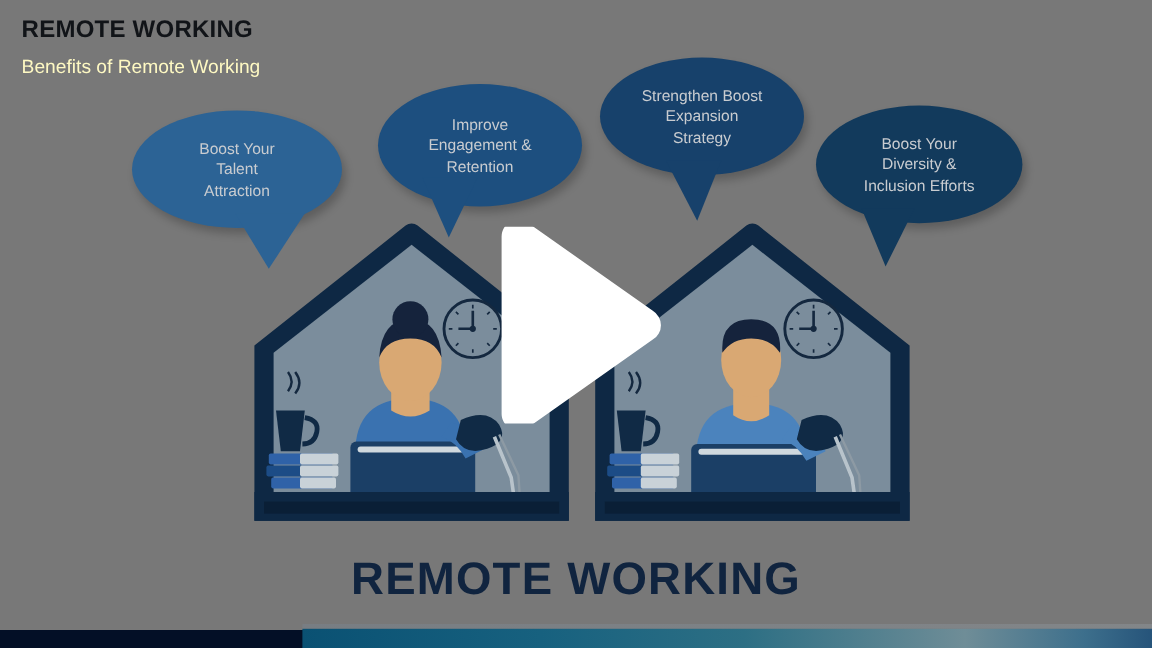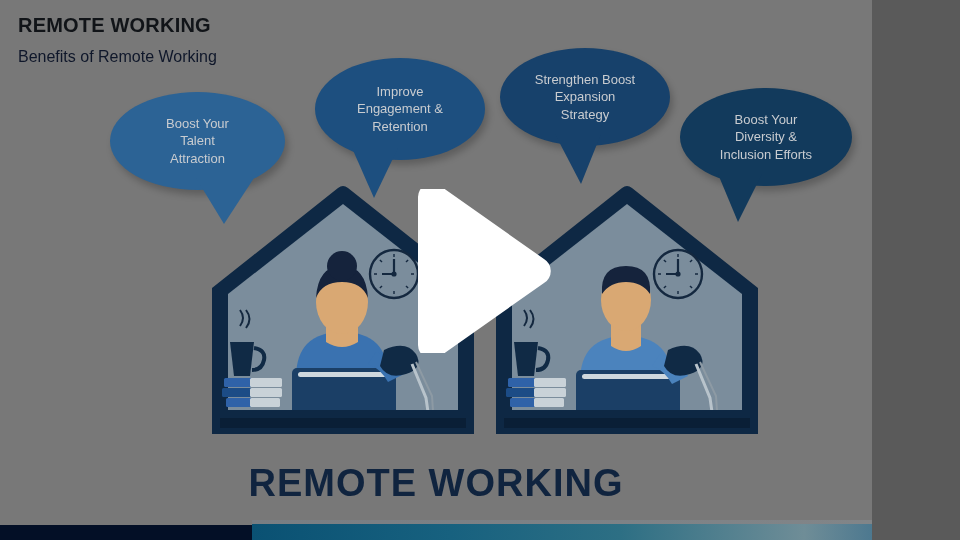--- a/index.html
+++ b/index.html
@@ -2,35 +2,35 @@
 <html><head>
 <meta charset="utf-8">
 <style>
   html,body{margin:0;padding:0;background:#5a5a5a;}
   body{
     font-family:"Liberation Sans", sans-serif;
     -webkit-font-smoothing:antialiased;
   }
   #stage{
     position:relative;
-    width:872px;height:540px;
+    width:960px;height:540px;
     overflow:hidden;
     background:#787878;
   }
 
   
   .hdr-title{
     position:absolute;left:18px;top:14px;
     font-size:20px;font-weight:bold;letter-spacing:.2px;
     color:#111418;
   }
   .hdr-sub{
     position:absolute;left:18px;top:48px;
     font-size:16px;font-weight:normal;
-    color:#0f172a;
+    color:#fef9c3;
   }
 
   
   .bubble{
     position:absolute;
     border-radius:50%;
     display:flex;align-items:center;justify-content:center;
     text-align:center;
     color:#c9ccd0;
     font-size:13px;
@@ -84,21 +84,21 @@
 
   <div class="bubble" style="left:110px;top:92px;width:175px;height:98px;background:#2c6395;">
     <span class="btxt">Boost Your
 Talent
 Attraction</span>
   </div>
   <svg style="position:absolute;left:196px;top:178px;" width="70" height="50">
     <polygon points="0,0 58,0 28,46" fill="#2c6395"></polygon>
   </svg>
 
-  <div class="bubble" style="left:315px;top:58px;width:170px;height:102px;background:#1d4f7f;">
+  <div class="bubble" style="left:315px;top:70px;width:170px;height:102px;background:#1d4f7f;">
     <span class="btxt">Improve
 Engagement &amp;
 Retention</span>
   </div>
   <svg style="position:absolute;left:352px;top:148px;" width="60" height="52">
     <polygon points="0,0 46,0 22,50" fill="#1d4f7f"></polygon>
   </svg>
 
   <div class="bubble" style="left:500px;top:48px;width:170px;height:98px;background:#17416b;">
     <span class="btxt">Strengthen Boost

